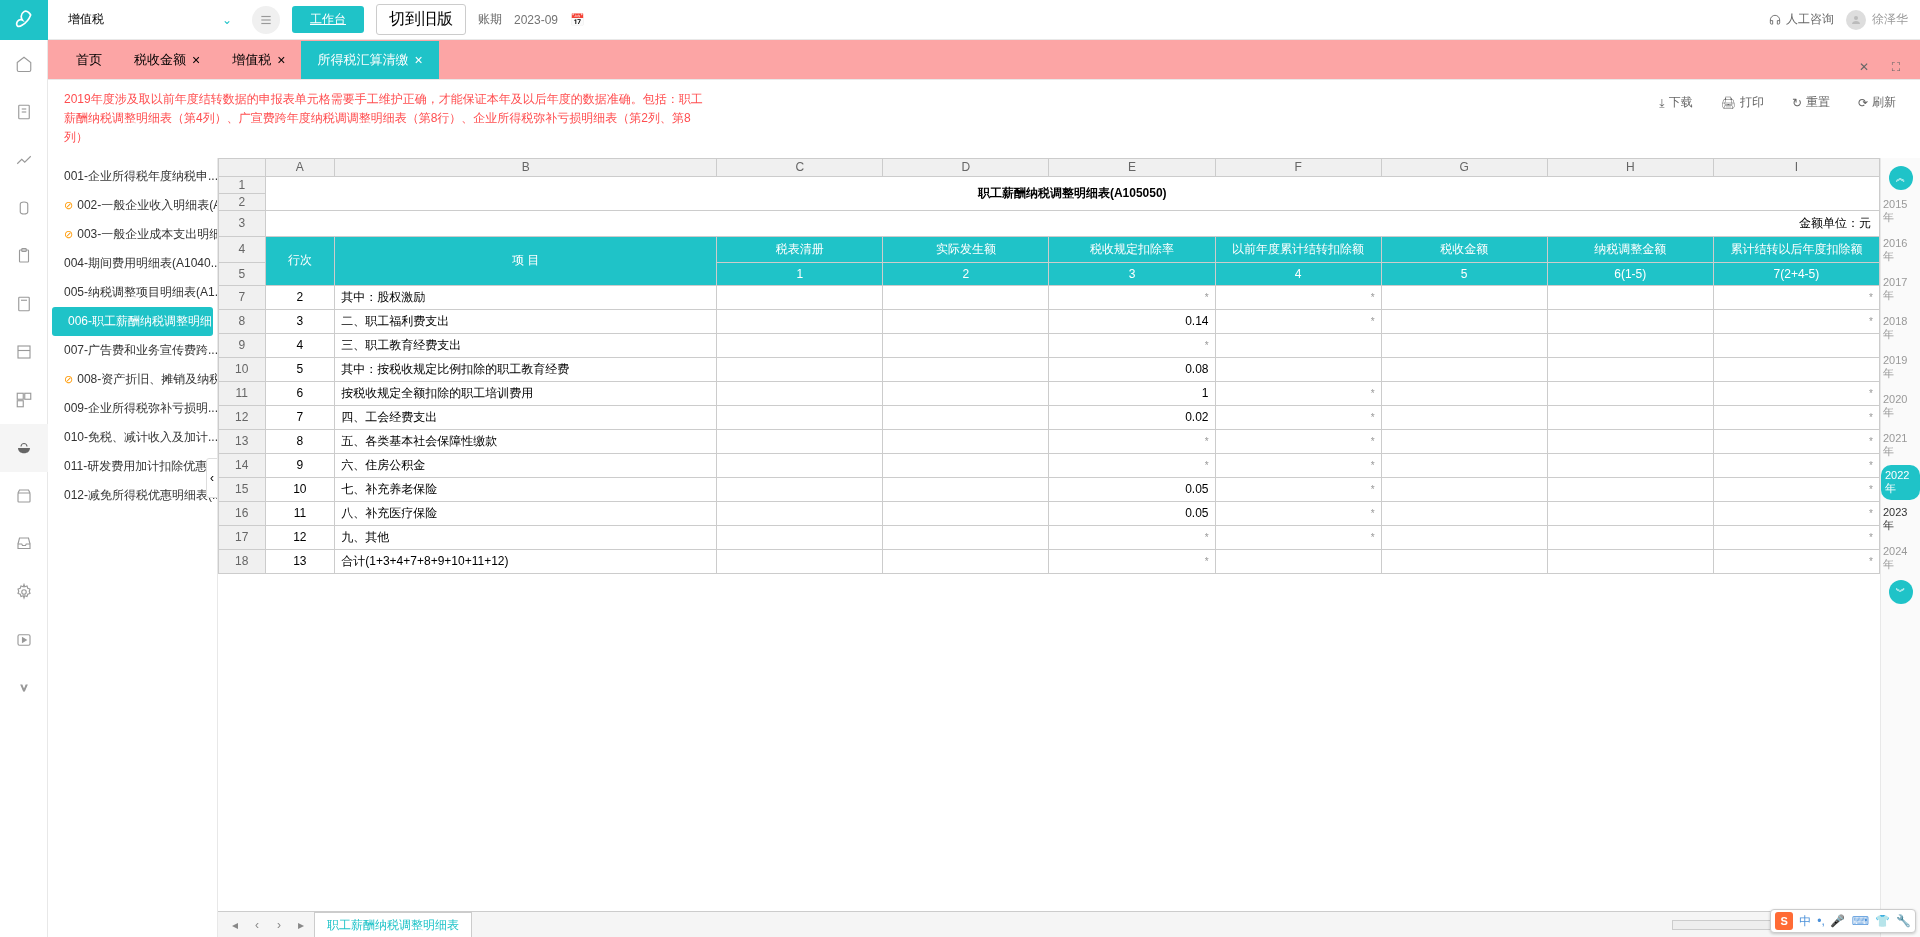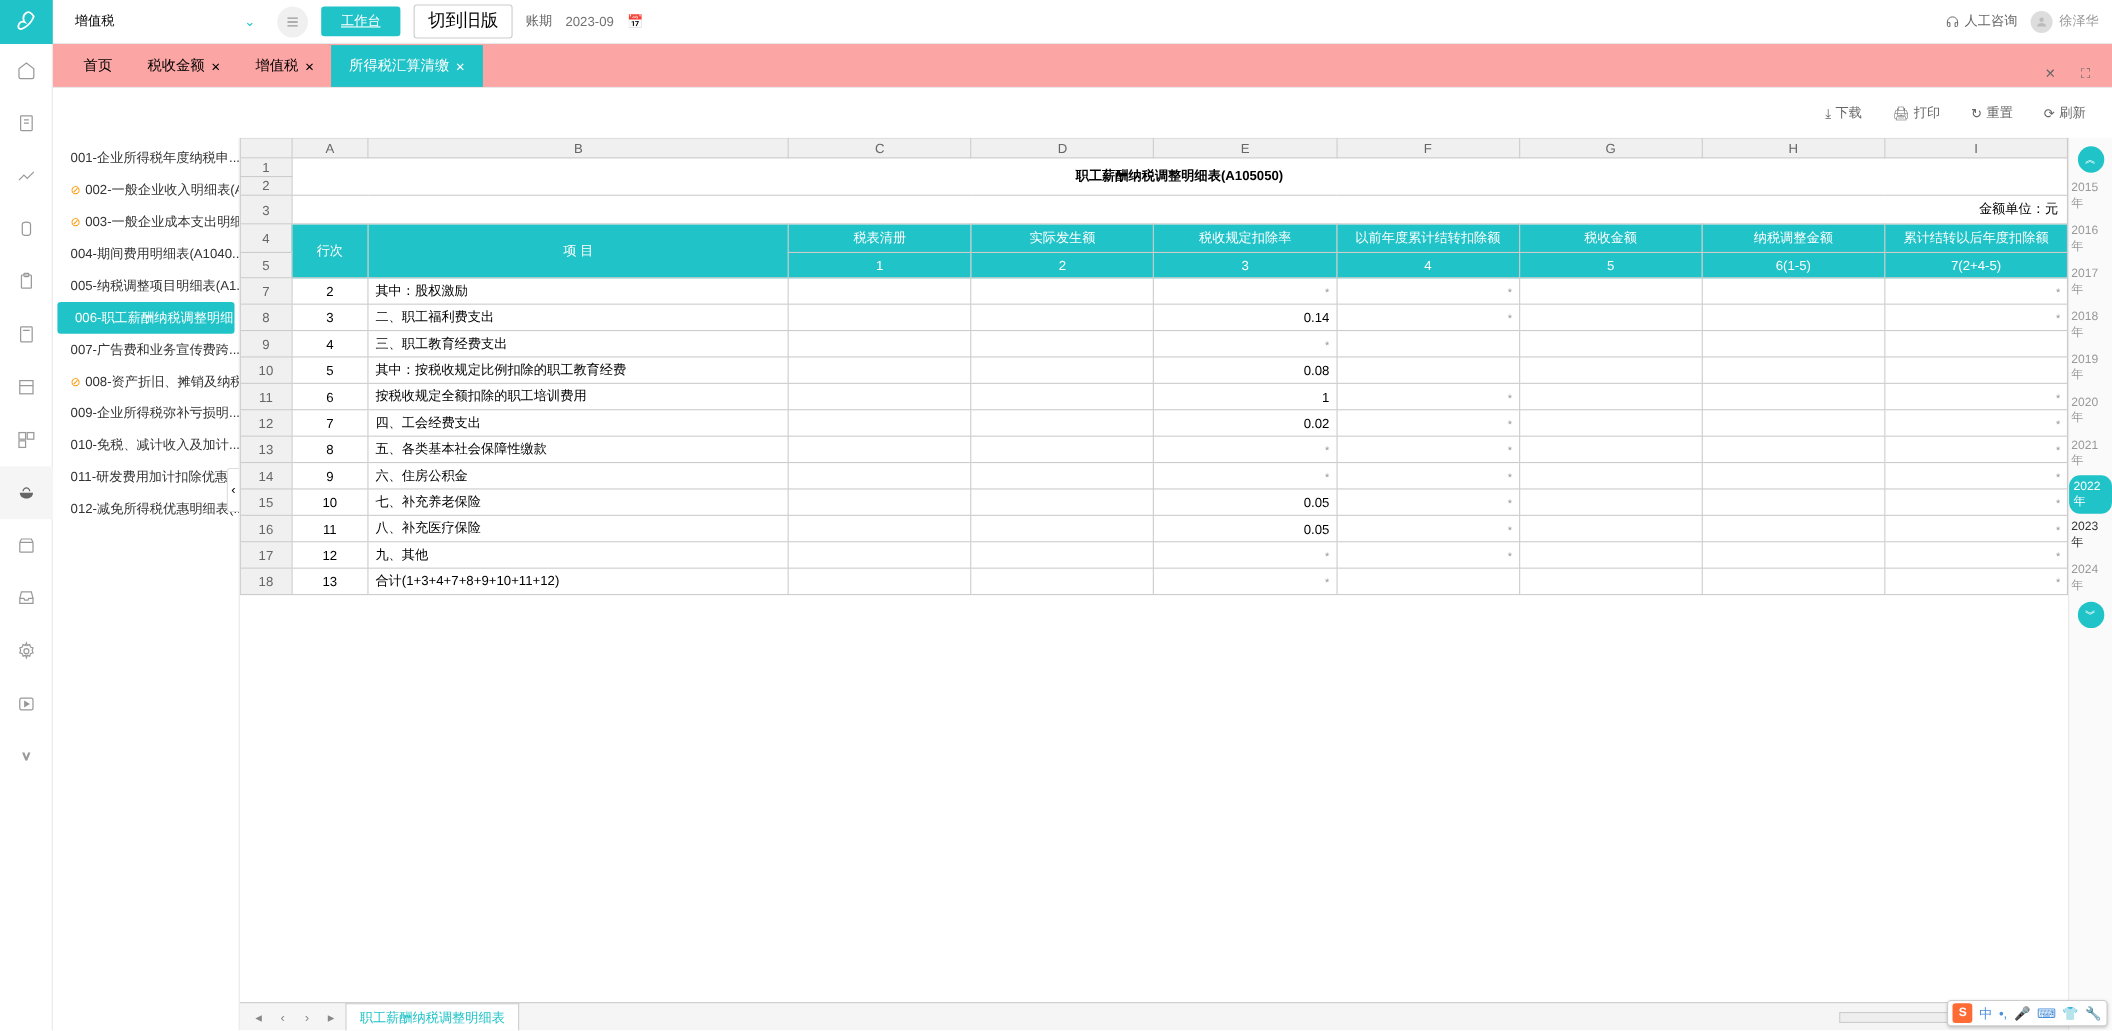--- a/index.html
+++ b/index.html
@@ -252,20 +252,21 @@
           </div>
         </div>
       <div class="tab-actions">
         <div class="tab-action-btn">✕</div>
         <div class="tab-action-btn">⛶</div>
       </div>
     </div>
 
     <div class="content">
       <div class="warning-bar">
+        <div class="warning-text">2019年度涉及取以前年度结转数据的申报表单元格需要手工维护正确，才能保证本年及以后年度的数据准确。包括：职工薪酬纳税调整明细表（第4列）、广宣费跨年度纳税调调整明细表（第8行）、企业所得税弥补亏损明细表（第2列、第8列）</div>
         <div class="toolbar-actions">
           <div class="toolbar-btn">⤓ <span>下载</span></div>
           <div class="toolbar-btn">🖨 <span>打印</span></div>
           <div class="toolbar-btn">↻ <span>重置</span></div>
           <div class="toolbar-btn">⟳ <span>刷新</span></div>
         </div>
       </div>
 
       <div class="body-area">
 

